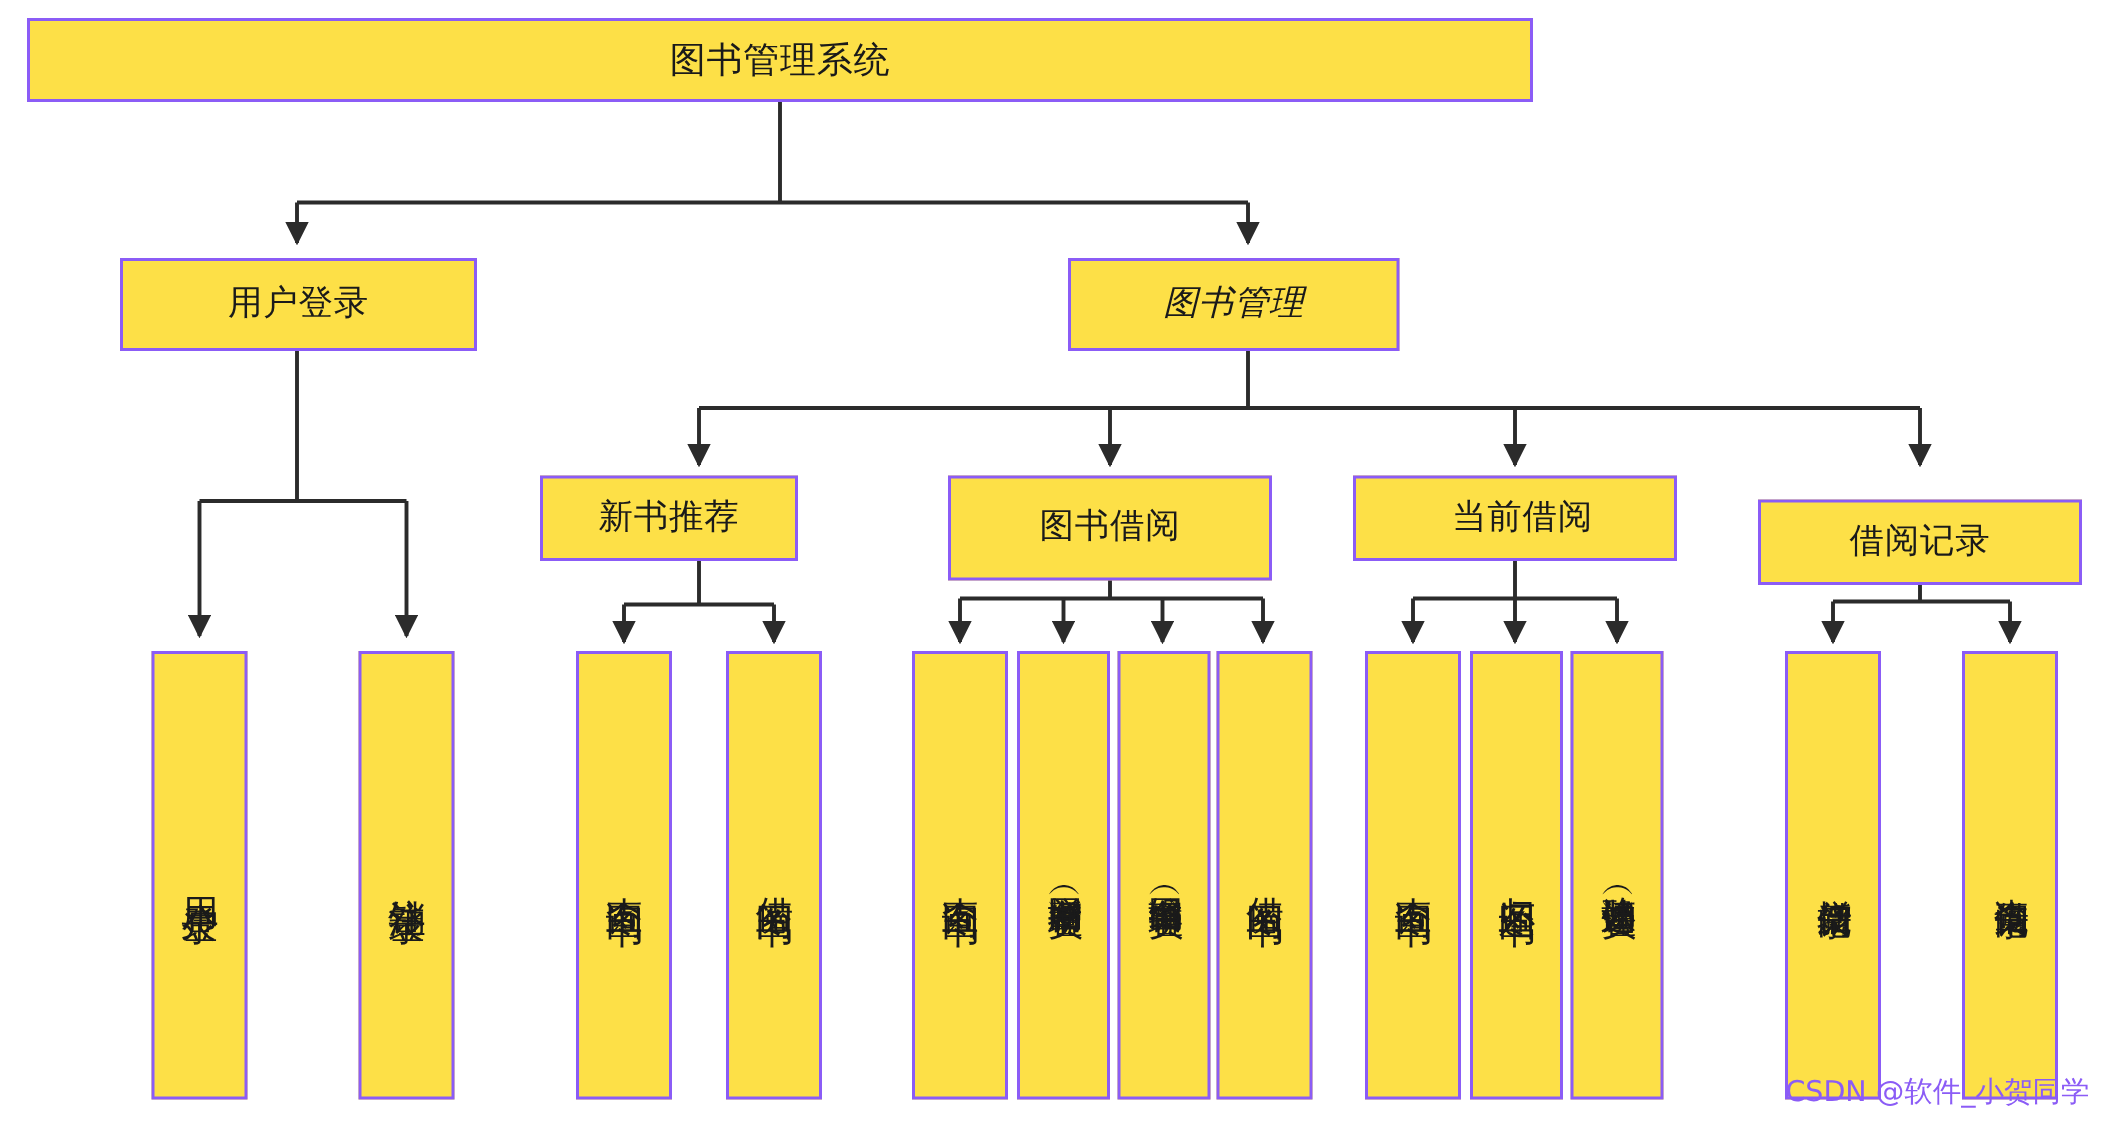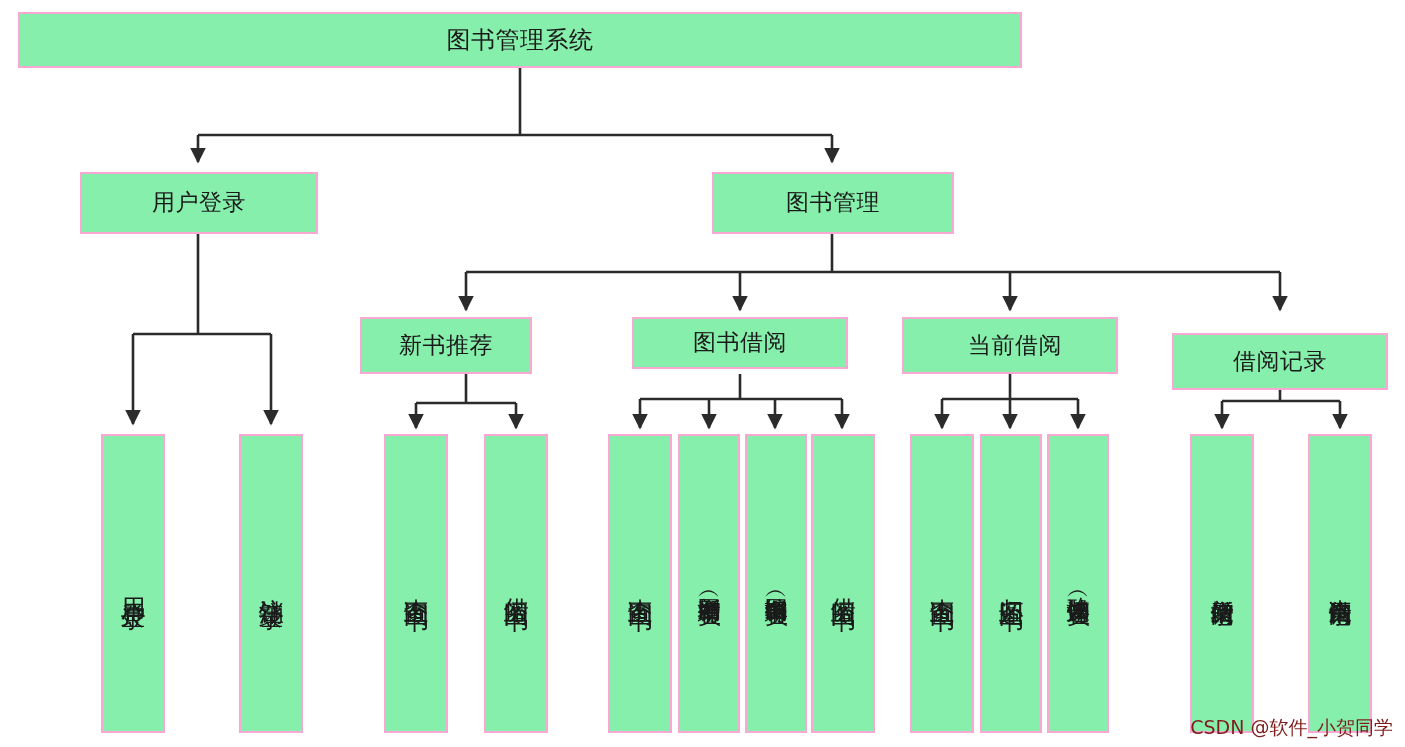--- a/index.html
+++ b/index.html
@@ -21,22 +21,22 @@
     position: absolute;
     left: 0;
     top: 0;
     width: 1405px;
     height: 747px;
     pointer-events: none;
   }
   .node {
     position: absolute;
     box-sizing: border-box;
-    border: 2px solid #f9a8d4;
-    background: #86efac;
+    border: 2px solid #8b5cf6;
+    background: #fde047;
     display: flex;
     align-items: center;
     justify-content: center;
     color: #1a1a1a;
     z-index: 2;
   }
   .node .label {
     display: block;
     text-align: center;
     line-height: 1.18;
@@ -67,21 +67,21 @@
   }
   .node.vert.narrow .label {
     font-size: 23px;
     letter-spacing: 1px;
   }
   #watermark {
     position: absolute;
     right: 12px;
     bottom: 6px;
     font-size: 19px;
-    color: #7f1d1d;
+    color: #8b5cf6;
     white-space: nowrap;
     z-index: 5;
     font-family: "DejaVu Sans", "Liberation Sans", sans-serif;
   }
 </style>
 </head>
 <body>
 
 <div id="canvas">
 
@@ -135,28 +135,28 @@
     </g>
   </svg>
 
   <div class="node horiz root" style="left:18px; top:12px; width:1004px; height:56px;">
     <span class="label">图书管理系统</span>
   </div>
 
   <div class="node horiz" style="left:80px; top:172px; width:238px; height:62px;">
     <span class="label">用户登录</span>
   </div>
-  <div class="node horiz" style="left:712px; top:172px; width:242px; height:62px;">
+  <div class="node horiz" style="left:712px; top:172px; width:221px; height:62px;font-style:italic;">
     <span class="label">图书管理</span>
   </div>
 
   <div class="node horiz" style="left:360px; top:317px; width:172px; height:57px;">
     <span class="label">新书推荐</span>
   </div>
-  <div class="node horiz" style="left:632px; top:317px; width:216px; height:52px;">
+  <div class="node horiz" style="left:632px; top:317px; width:216px; height:70px;">
     <span class="label">图书借阅</span>
   </div>
   <div class="node horiz" style="left:902px; top:317px; width:216px; height:57px;padding-left:10px;">
     <span class="label">当前借阅</span>
   </div>
   <div class="node horiz" style="left:1172px; top:317px; width:216px; height:57px;margin-top:16px;">
     <span class="label">借阅记录</span>
   </div>
 
   <div class="node vert" style="left:101px; top:434px; width:64px; height:299px;">

